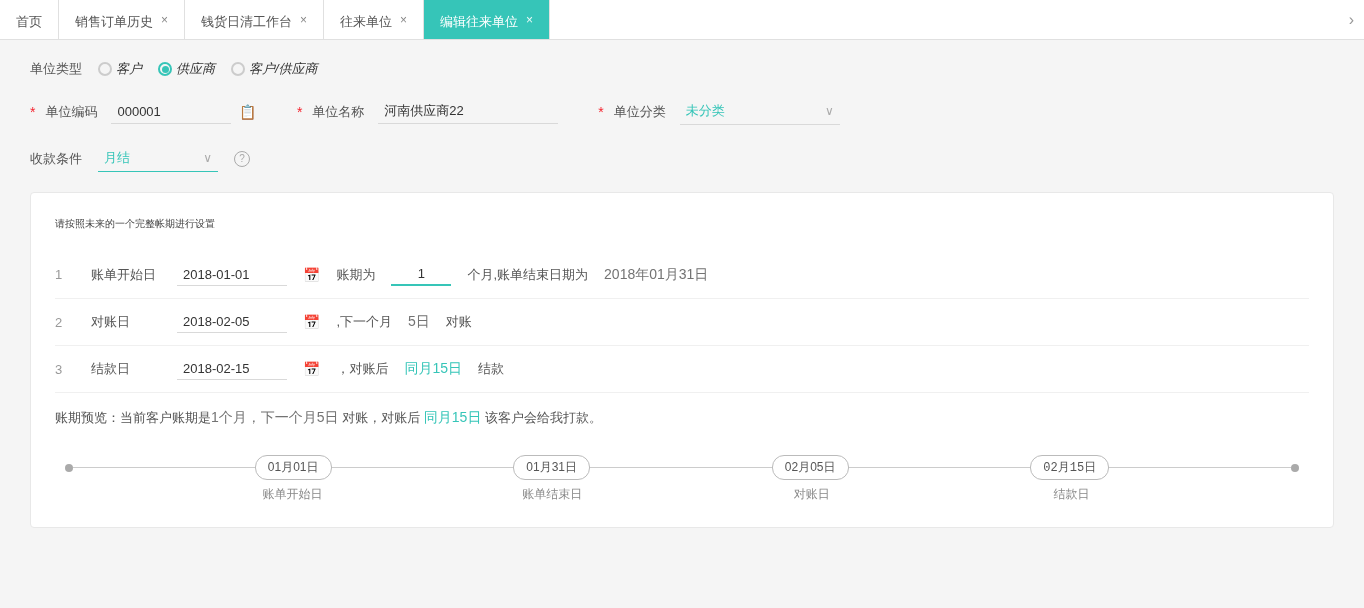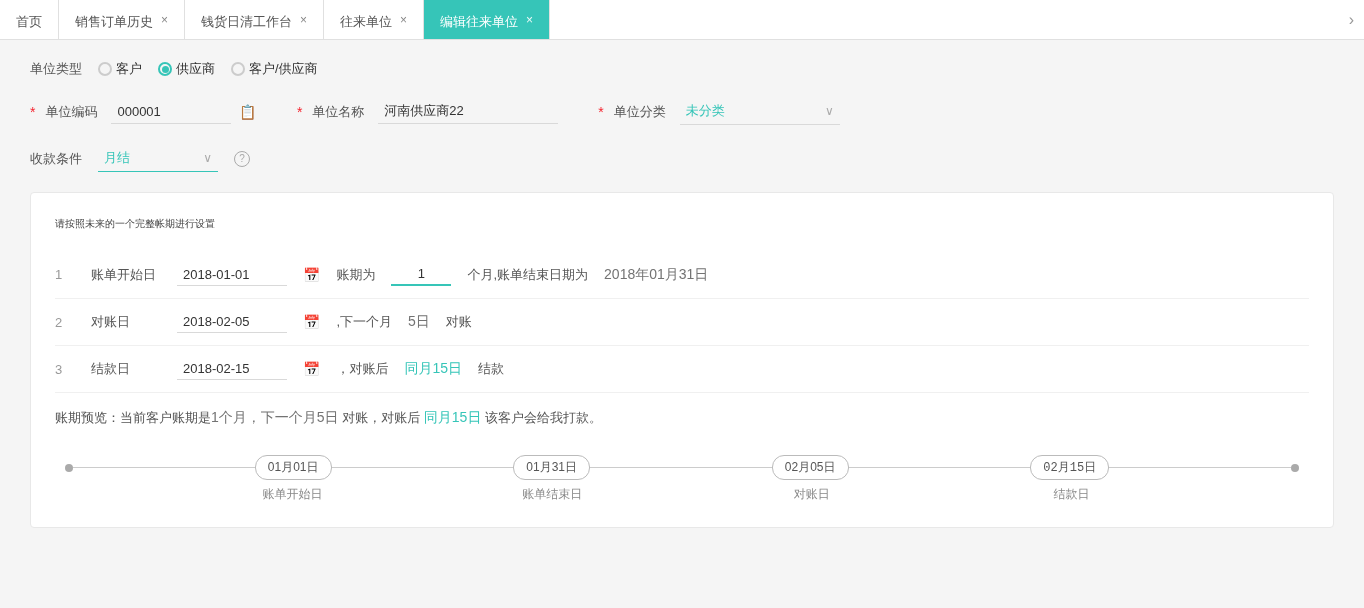--- a/index.html
+++ b/index.html
@@ -75,20 +75,21 @@
       display: flex;
       align-items: center;
       gap: 16px;
     }
     .radio-item {
       display: flex;
       align-items: center;
       gap: 4px;
       cursor: pointer;
       font-size: 13px;
+      font-style: italic;
     }
     .radio-circle {
       width: 14px;
       height: 14px;
       border-radius: 50%;
       border: 2px solid #ccc;
       display: flex;
       align-items: center;
       justify-content: center;
     }

